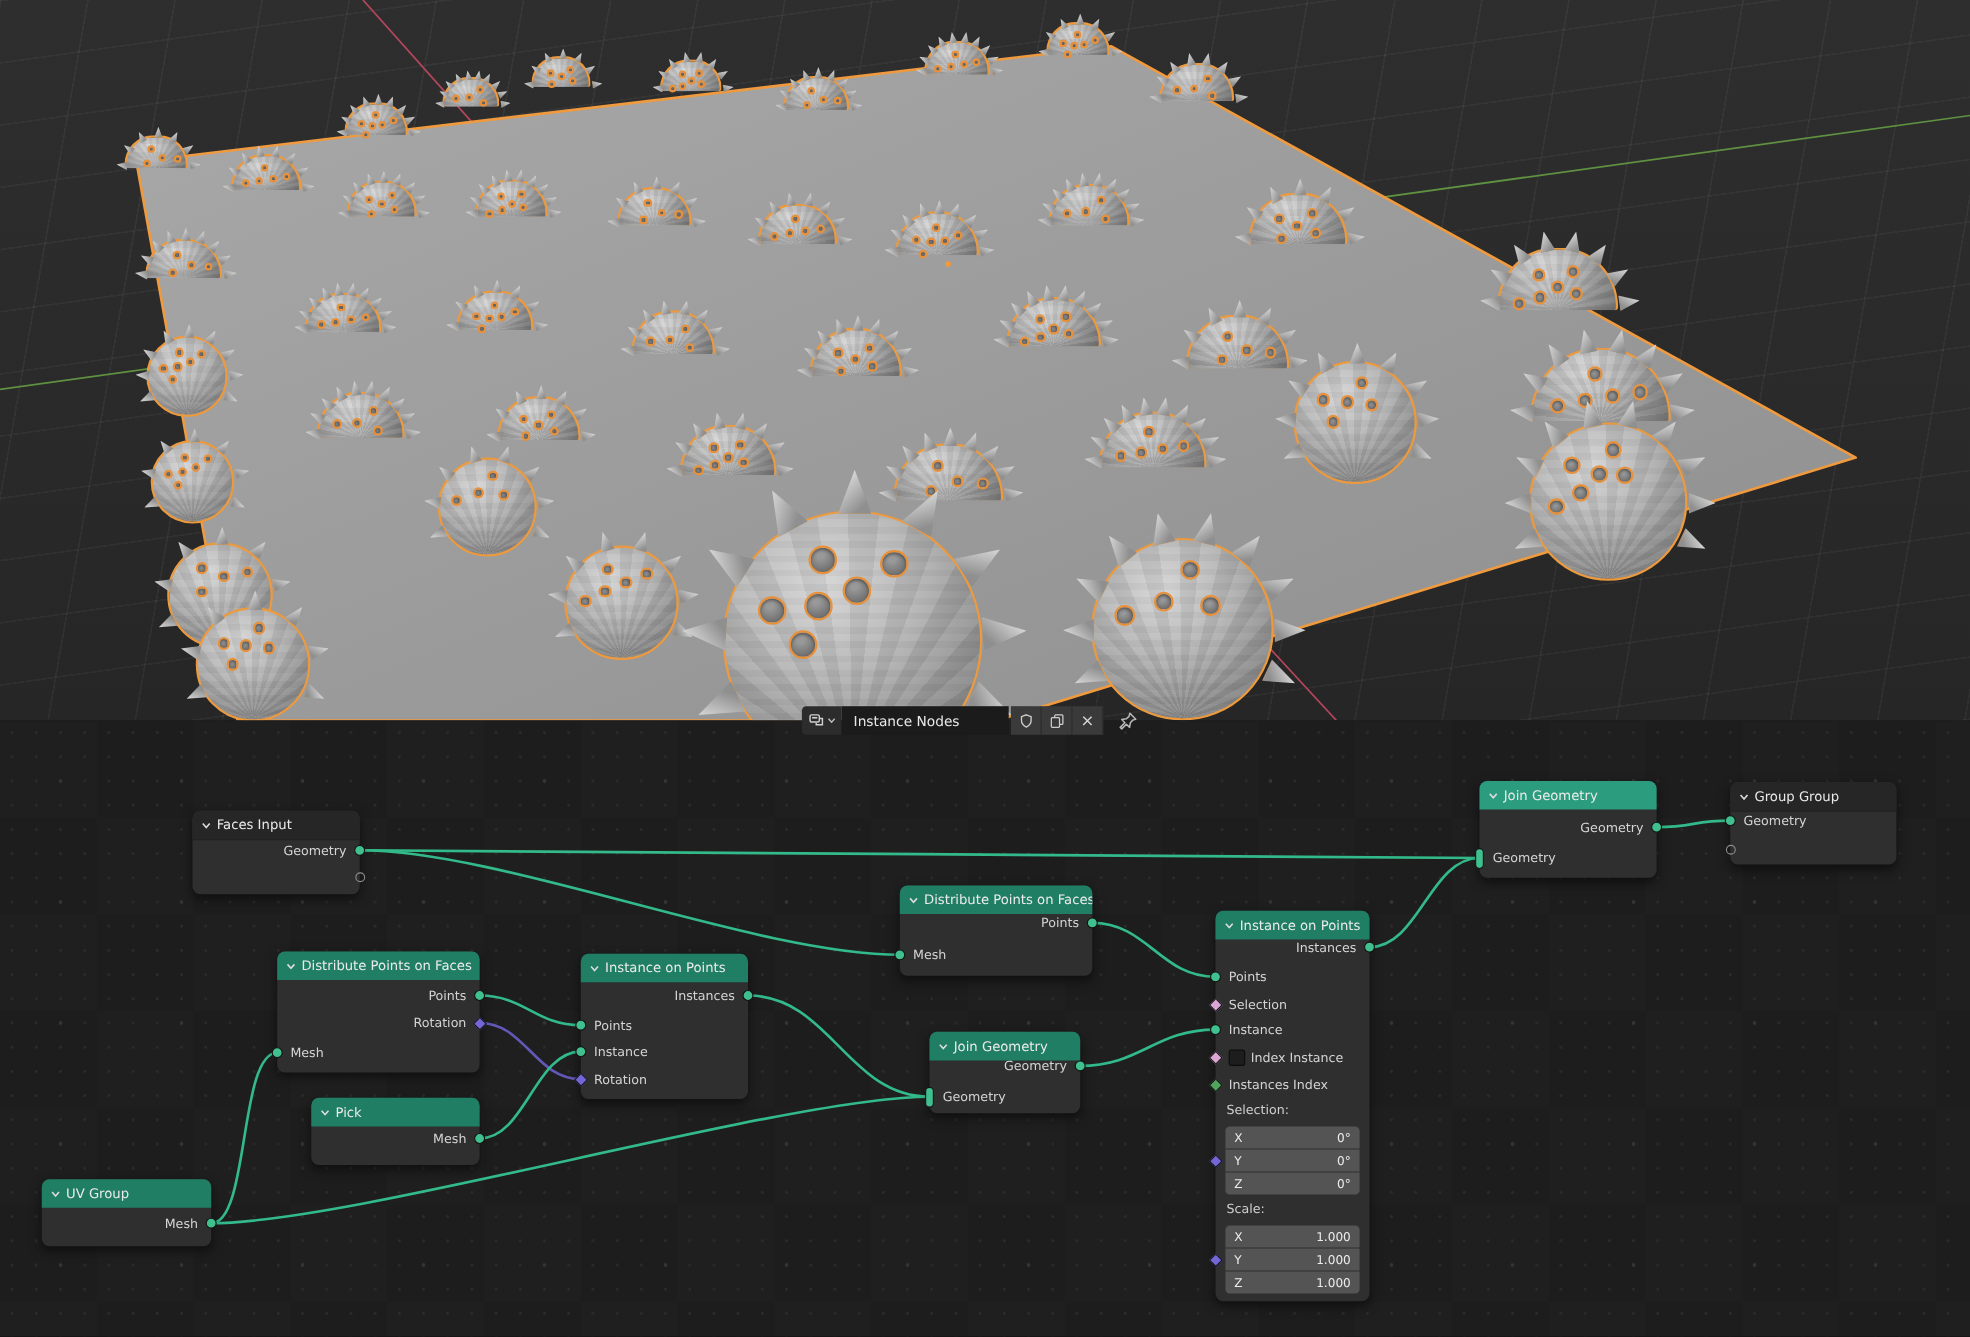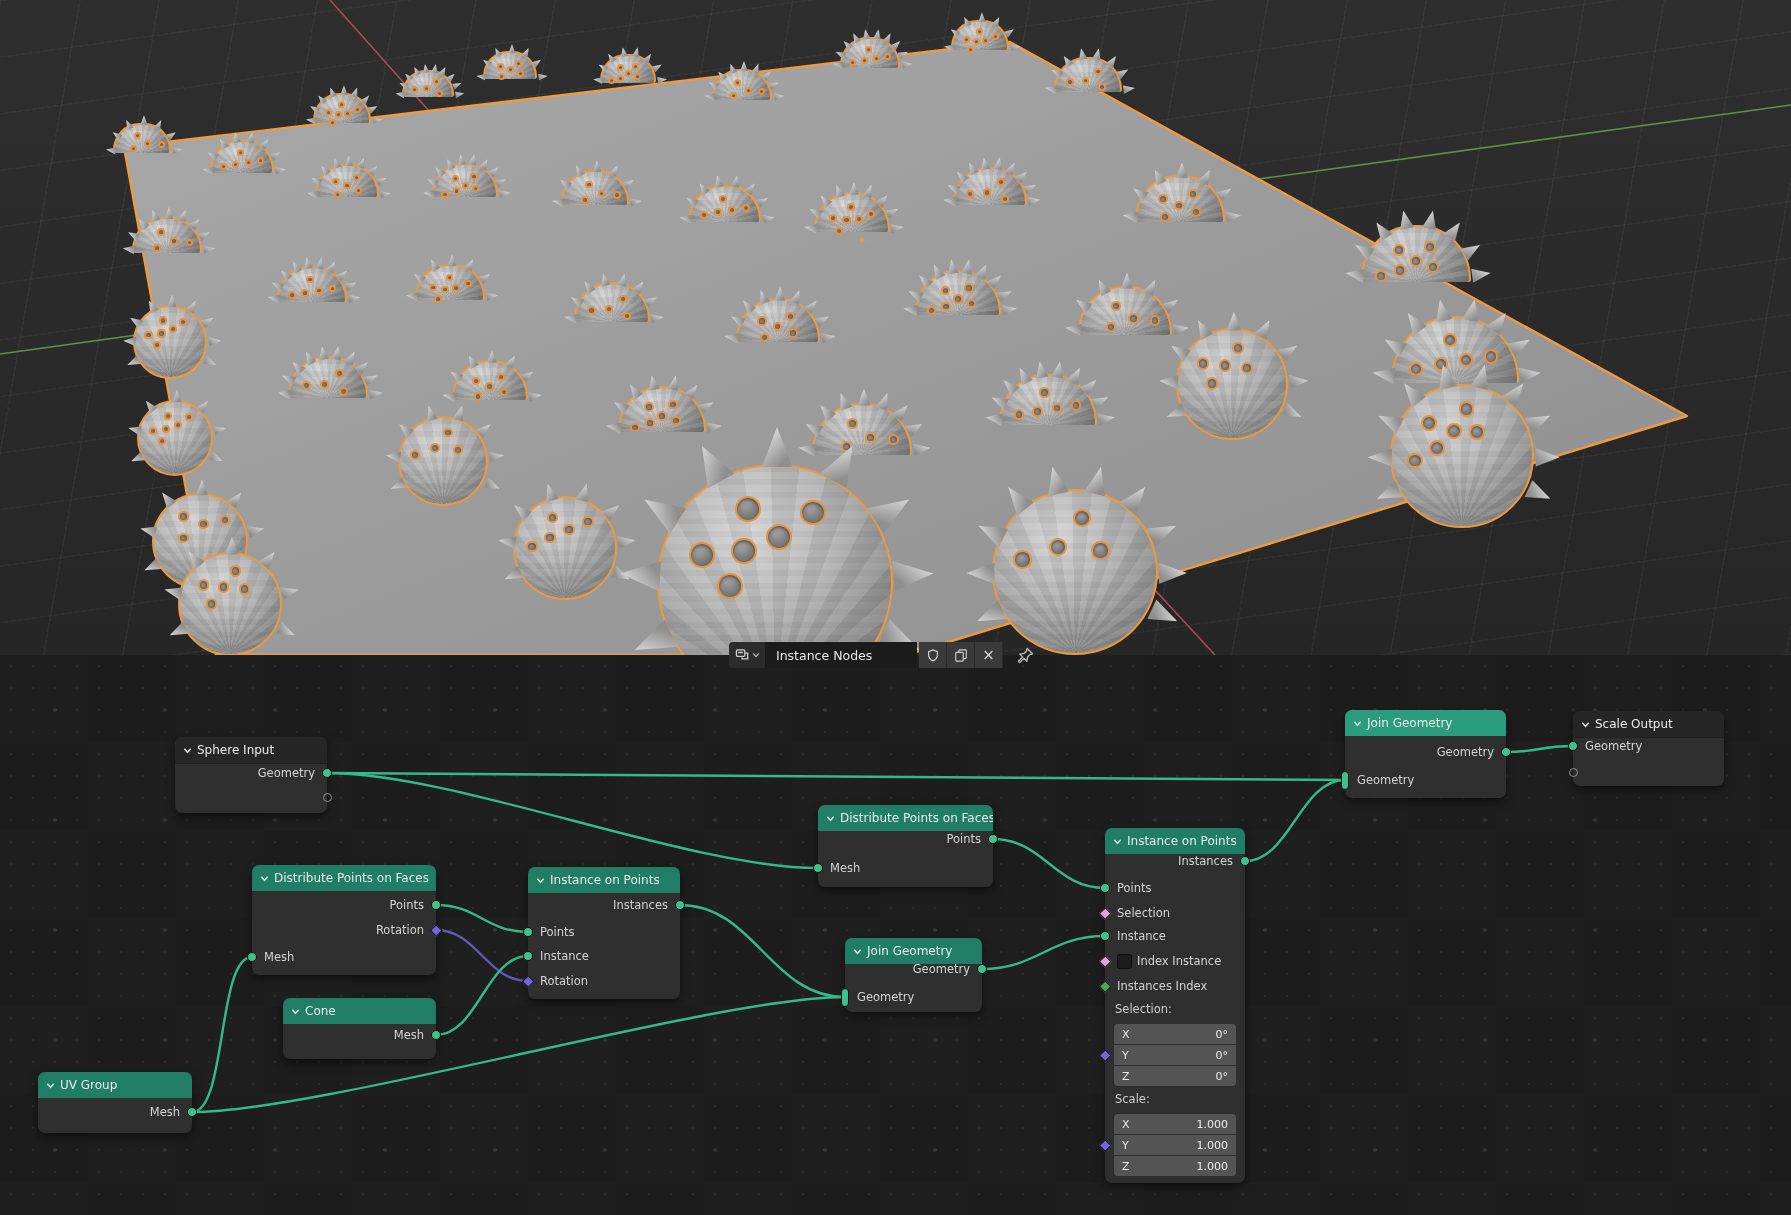--- a/index.html
+++ b/index.html
@@ -778,21 +778,21 @@
       <path d="M 192 457 C 227 457, 217 302, 252 302" fill="none" stroke="#33ba8a" stroke-width="2.4"></path>
       <path d="M 982 314 C 1037.35 314, 1049.65 281, 1105 281" fill="none" stroke="#33ba8a" stroke-width="2.4"></path>
       <path d="M 1245 206 C 1290 206, 1300 125, 1345 125" fill="none" stroke="#33ba8a" stroke-width="2.4"></path>
       <path d="M 1506 97 C 1541 97, 1538 91, 1573 91" fill="none" stroke="#33ba8a" stroke-width="2.4"></path>
     </svg>
     <div class="node" style="left: 175px; top: 82px; width: 152px; height: 76px;">
       <div class="node-header hdr-dark">
         <svg class="chev" width="9" height="9" viewBox="0 0 10 10">
         <polyline points="1.5,3 5,7 8.5,3" fill="none" stroke="#dcdcdc" stroke-width="1.6"></polyline>
         </svg>
-        <span>Sphere Input</span>
+        <span>Faces Input</span>
       </div>
       <div class="row out" style="top: 25px;">Geometry</div>
       <div class="sock circle" style="background: rgb(63, 192, 142); left: 147px; top: 31px;"></div>
       <div class="sock virtual" style="left: 147.5px; top: 55.5px;"></div>
     </div>
     <div class="node" style="left: 818px; top: 150px; width: 175px; height: 82px;">
       <div class="node-header hdr-teal">
         <svg class="chev" width="9" height="9" viewBox="0 0 10 10">
         <polyline points="1.5,3 5,7 8.5,3" fill="none" stroke="#dcdcdc" stroke-width="1.6"></polyline>
         </svg>
@@ -868,21 +868,21 @@
       <div class="row out" style="top: 31px;">Geometry</div>
       <div class="sock circle" style="background: rgb(63, 192, 142); left: 156px; top: 37px;"></div>
       <div class="row in" style="top: 59px;">Geometry</div>
       <div class="sock multi" style="background: rgb(63, 192, 142); left: -4px; top: 60.5px;"></div>
     </div>
     <div class="node" style="left: 1573px; top: 56px; width: 151px; height: 75px;">
       <div class="node-header hdr-dark">
         <svg class="chev" width="9" height="9" viewBox="0 0 10 10">
         <polyline points="1.5,3 5,7 8.5,3" fill="none" stroke="#dcdcdc" stroke-width="1.6"></polyline>
         </svg>
-        <span>Scale Output</span>
+        <span>Group Group</span>
       </div>
       <div class="row in" style="top: 24px;">Geometry</div>
       <div class="sock circle" style="background: rgb(63, 192, 142); left: -5px; top: 30px;"></div>
       <div class="sock virtual" style="left: -4.5px; top: 56.5px;"></div>
     </div>
     <div class="node" style="left: 252px; top: 210px; width: 184px; height: 110px;">
       <div class="node-header hdr-teal">
         <svg class="chev" width="9" height="9" viewBox="0 0 10 10">
         <polyline points="1.5,3 5,7 8.5,3" fill="none" stroke="#dcdcdc" stroke-width="1.6"></polyline>
         </svg>
@@ -909,21 +909,21 @@
       <div class="row in" style="top: 78px;">Instance</div>
       <div class="sock circle" style="background: rgb(63, 192, 142); left: -5px; top: 84px;"></div>
       <div class="row in" style="top: 103px;">Rotation</div>
       <div class="sock diamond" style="background: rgb(115, 102, 214); left: -4.5px; top: 109.5px;"></div>
     </div>
     <div class="node" style="left: 283px; top: 343px; width: 153px; height: 61px;">
       <div class="node-header hdr-teal">
         <svg class="chev" width="9" height="9" viewBox="0 0 10 10">
         <polyline points="1.5,3 5,7 8.5,3" fill="none" stroke="#dcdcdc" stroke-width="1.6"></polyline>
         </svg>
-        <span>Cone</span>
+        <span>Pick</span>
       </div>
       <div class="row out" style="top: 26px;">Mesh</div>
       <div class="sock circle" style="background: rgb(63, 192, 142); left: 148px; top: 32px;"></div>
     </div>
     <div class="node" style="left: 845px; top: 283px; width: 137px; height: 74px;">
       <div class="node-header hdr-teal">
         <svg class="chev" width="9" height="9" viewBox="0 0 10 10">
         <polyline points="1.5,3 5,7 8.5,3" fill="none" stroke="#dcdcdc" stroke-width="1.6"></polyline>
         </svg>
         <span>Join Geometry</span>

